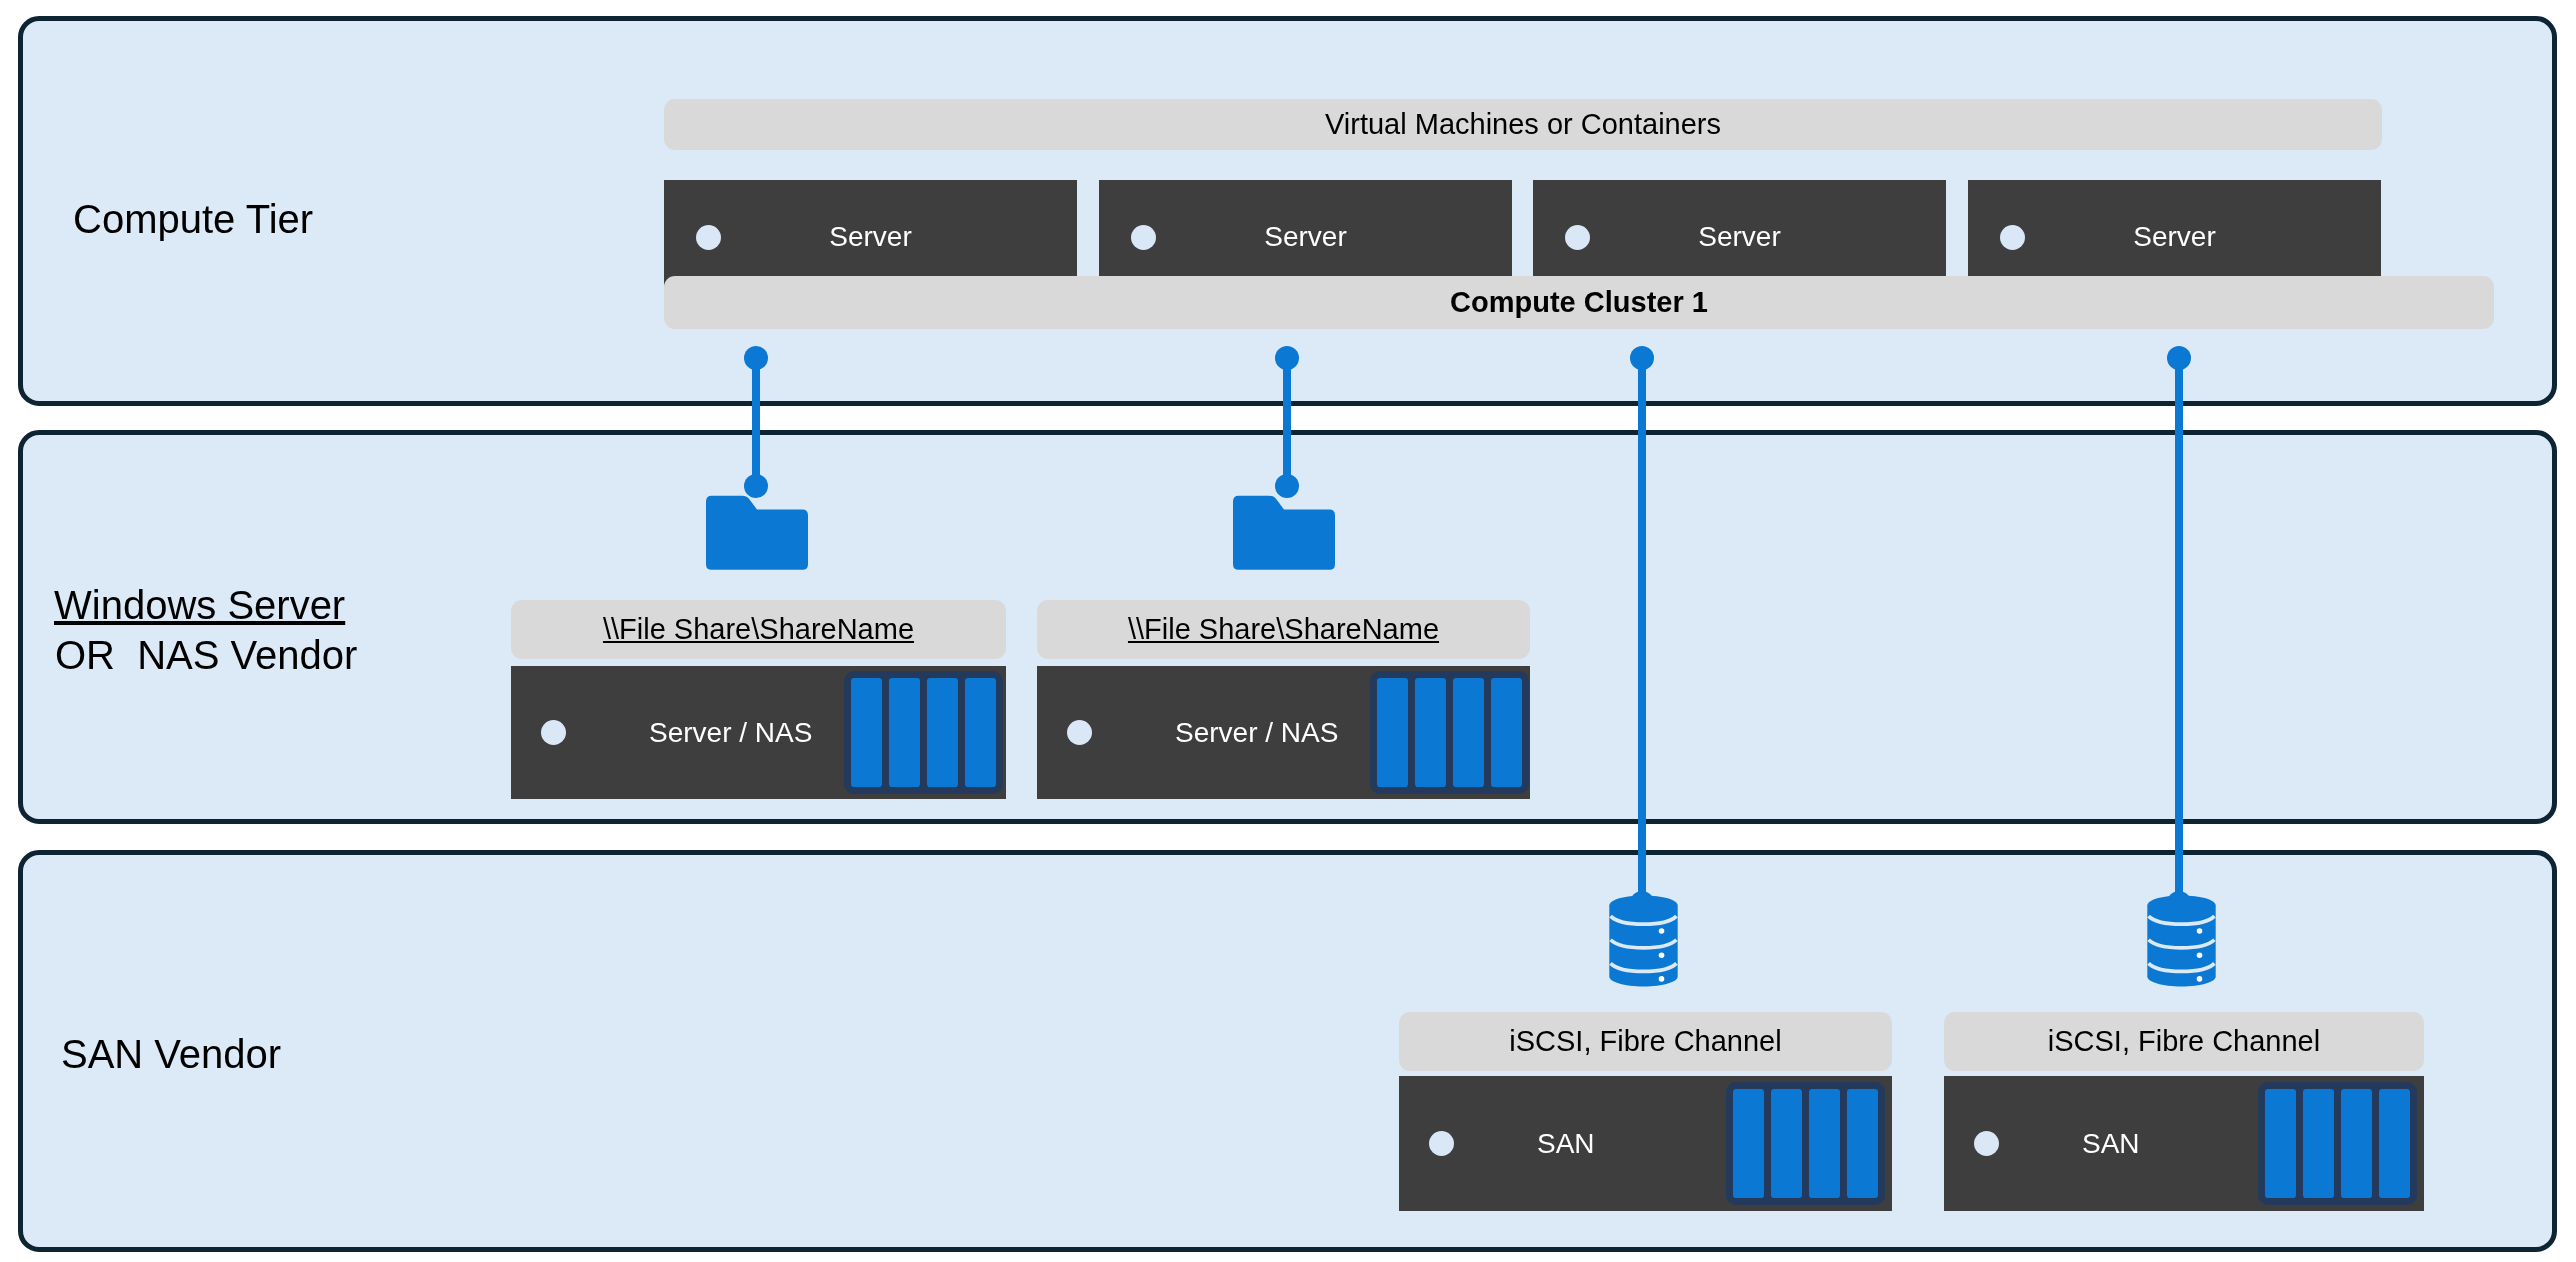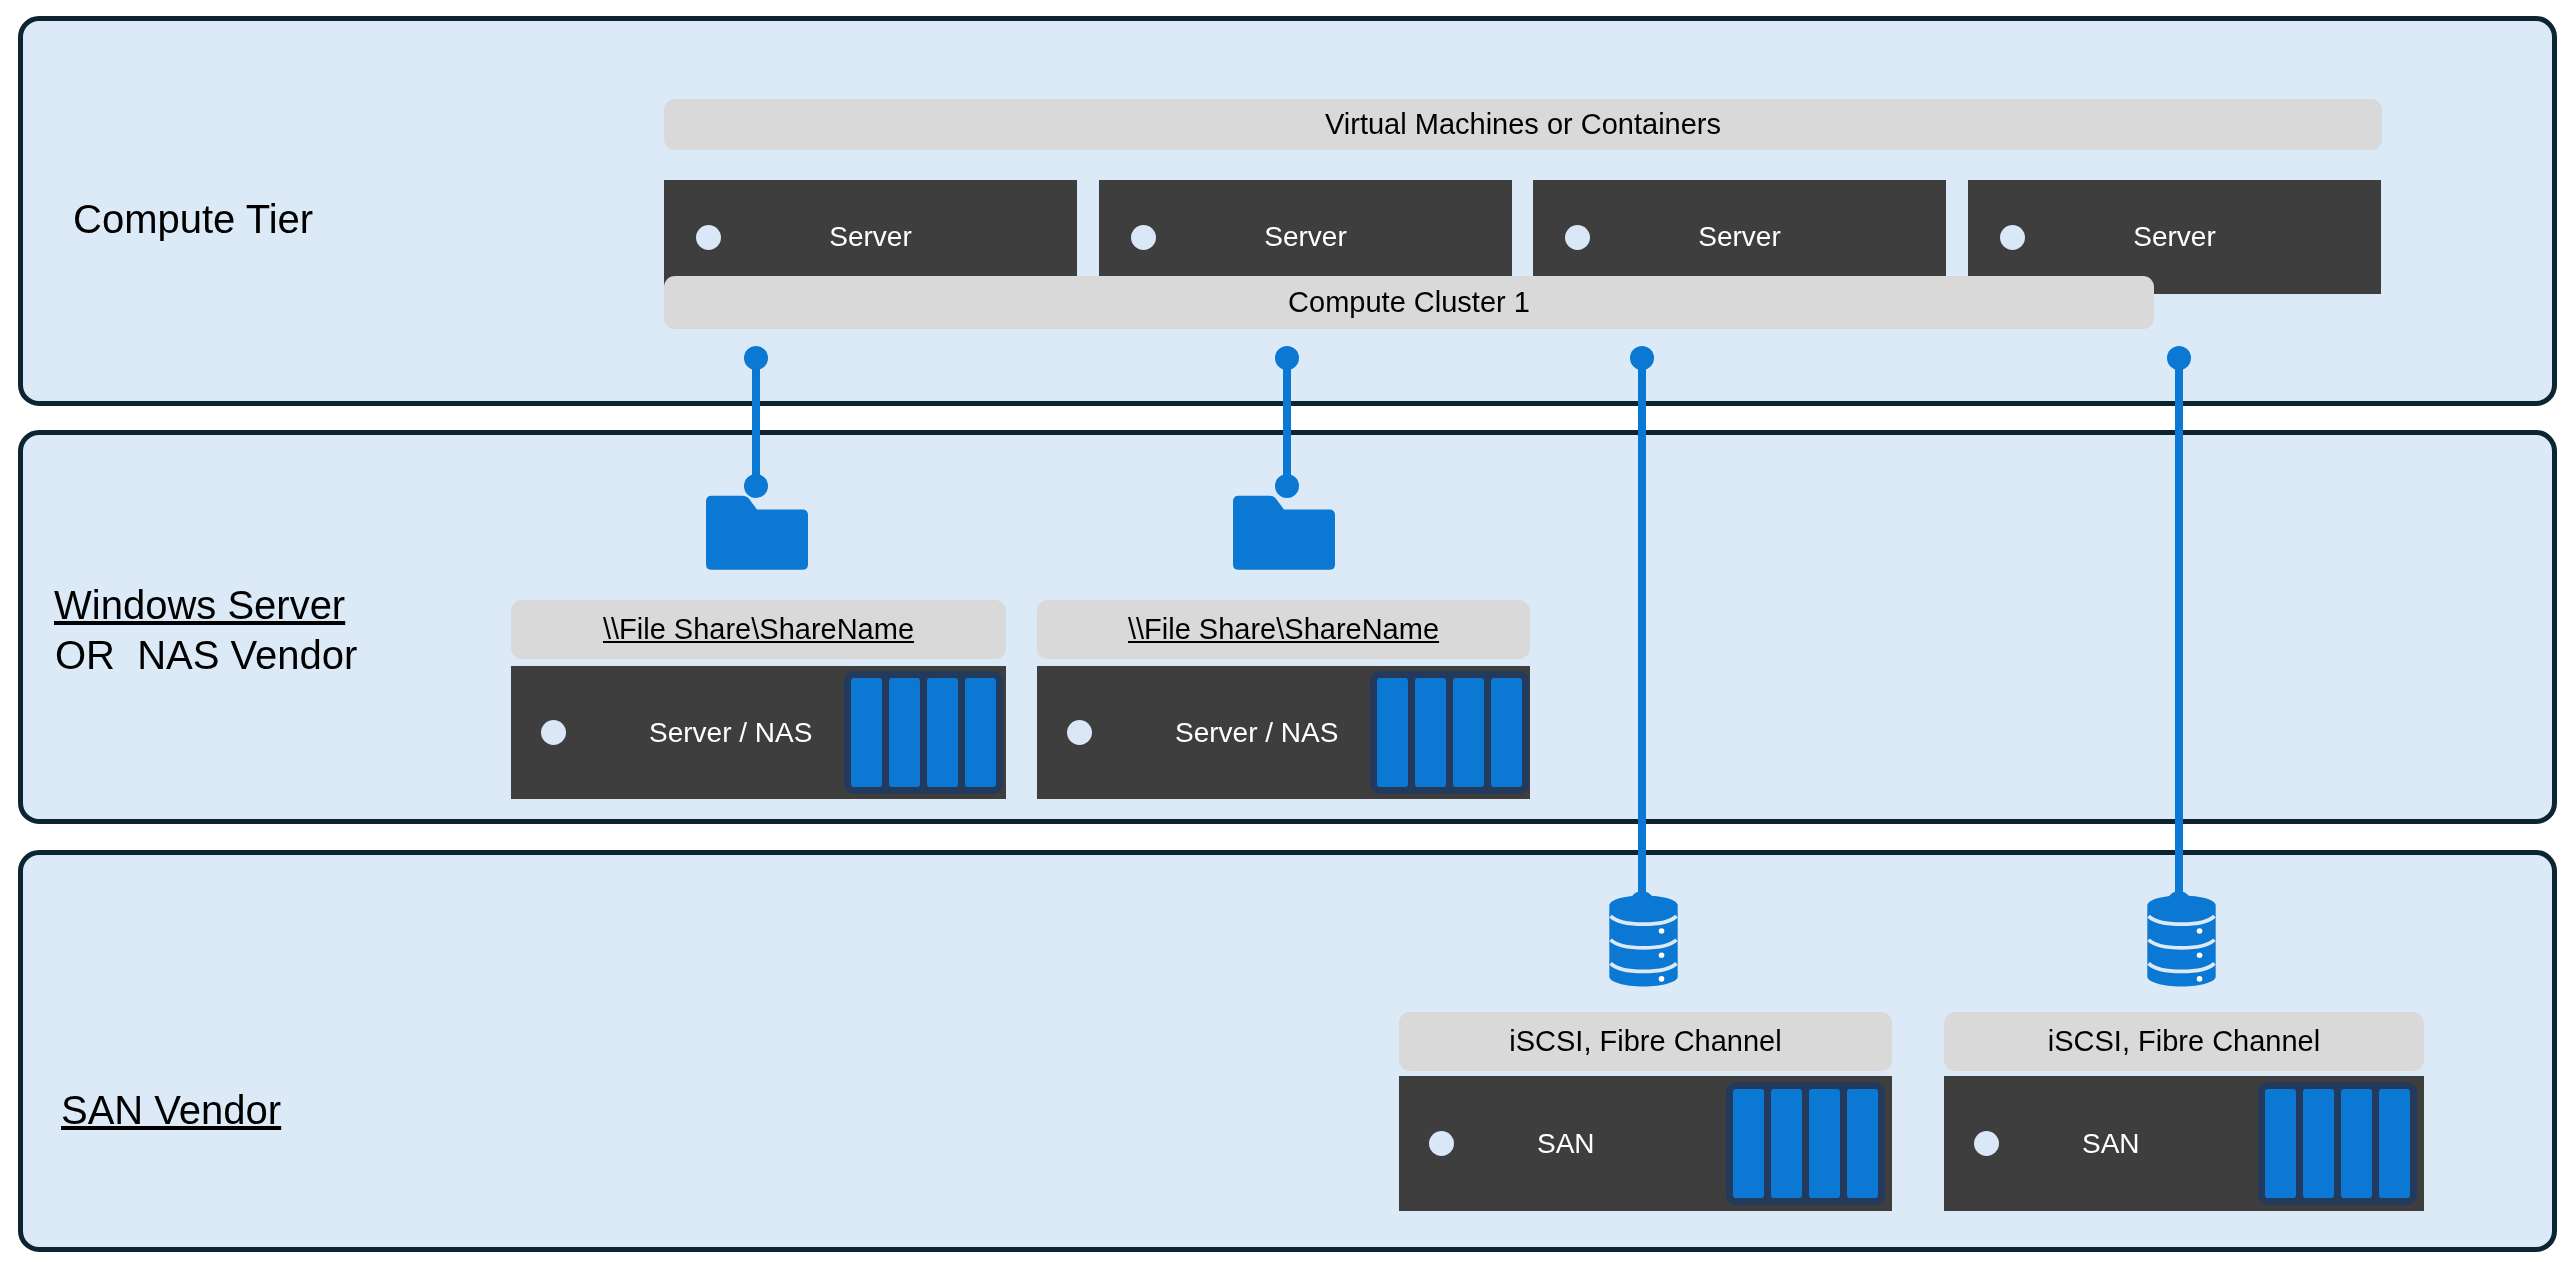--- a/index.html
+++ b/index.html
@@ -49,21 +49,21 @@
 
   <div class="tier" style="top:16px;height:390px;"></div>
   <div class="tier" style="top:430px;height:394px;"></div>
   <div class="tier" style="top:850px;height:402px;"></div>
 
   <div class="tier-label" style="left:73px;top:194px;">Compute Tier</div>
   <div>
     <div class="tier-label" style="left:54px;top:580px;text-decoration:underline;">Windows Server</div>
     <div class="tier-label" style="left:55px;top:630px;">OR  NAS Vendor</div>
   </div>
-  <div class="tier-label" style="left:61px;top:1085px;text-decoration:underline;">SAN Vendor</div>
+  <div class="tier-label" style="left:61px;top:1029px;">SAN Vendor</div>
 
   <div>
     <div class="graybar" style="left:664px;top:99px;width:1718px;height:51px;">
       <span>Virtual Machines or Containers</span>
     </div>
 
     <div class="darkbox server-box" style="left:664px;top:156px;width:413px;height:114px;">
       <span class="dot"></span>
       <span>Server</span>
     </div>
@@ -73,21 +73,21 @@
     </div>
     <div class="darkbox server-box" style="left:1533px;top:156px;width:413px;height:114px;">
       <span class="dot"></span>
       <span>Server</span>
     </div>
     <div class="darkbox server-box" style="left:1968px;top:156px;width:413px;height:114px;">
       <span class="dot"></span>
       <span>Server</span>
     </div>
 
-    <div class="graybar" style="left:664px;top:276px;width:1490px;height:53px;">
+    <div class="graybar" style="left:664px;top:276px;width:1830px;height:53px;font-weight:bold;">
       <span>Compute Cluster 1</span>
     </div>
   </div>
 
   <div class="connector" style="left:752px;top:358px;height:128px;"></div>
   <div class="connector" style="left:1283px;top:358px;height:128px;"></div>
   <div class="connector" style="left:1638px;top:358px;height:545px;"></div>
   <div class="connector" style="left:2175px;top:358px;height:545px;"></div>
 
   <div class="icon" style="left:706px;top:490px;width:102px;height:80px;">

